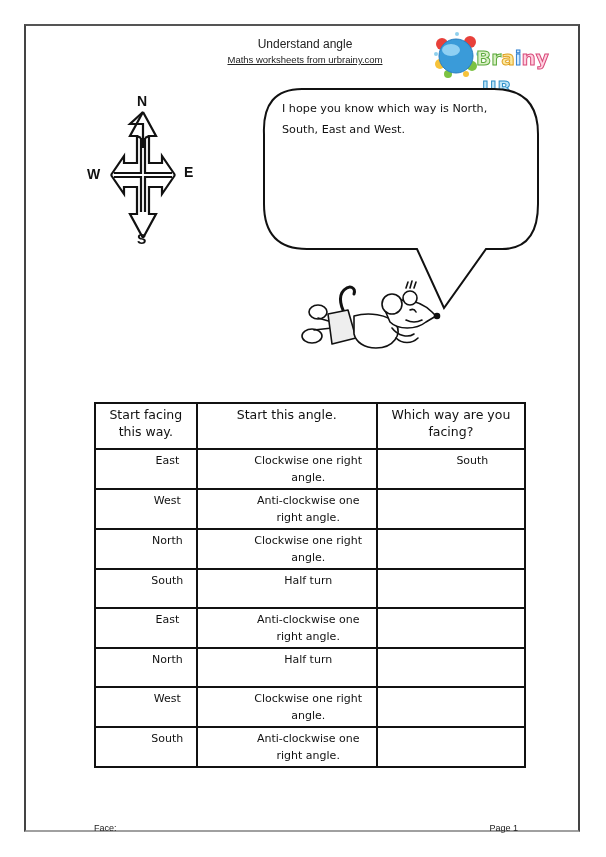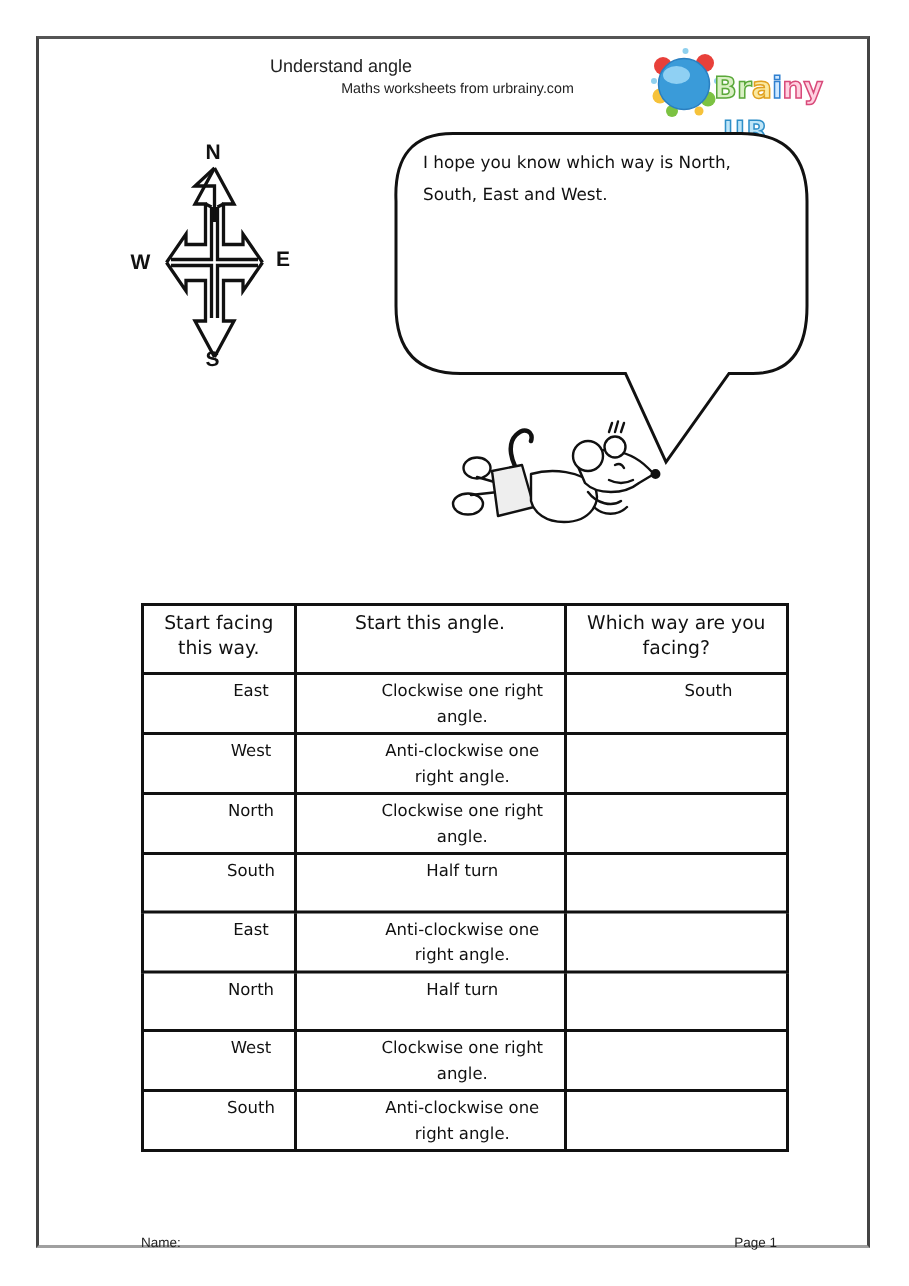--- a/index.html
+++ b/index.html
@@ -2,24 +2,24 @@
 <html><head>
   <meta charset="utf-8">
   <style>
     html, body { margin: 0; padding: 0; background: #ffffff; }
     body { width: 606px; height: 857px; position: relative; overflow: hidden; font-family: "DejaVu Sans", sans-serif; color: #111; }
     .page {
       position: absolute; left: 24px; top: 24px; width: 556px; height: 808px;
       border-top: 2px solid #555; border-left: 2px solid #444; border-right: 2px solid #444;
       border-bottom: 2px solid #a0a0a0; box-sizing: border-box; background: #fff;
     }
-    .hdr-title { position: absolute; left: 180px; width: 250px; top: 37px; text-align: left;
+    .hdr-title { position: absolute; left: 180px; width: 250px; top: 37px; text-align: center;
       font-family: "Liberation Sans", sans-serif; font-size: 12px; color: #222; }
     .hdr-sub { position: absolute; left: 180px; width: 250px; top: 54px; text-align: center;
-      font-family: "Liberation Sans", sans-serif; font-size: 9.5px; color: #222; }
+      font-family: "Liberation Sans", sans-serif; font-size: 9.5px; color: #222; text-decoration: underline; }
 
     .logo { position: absolute; left: 432px; top: 30px; width: 120px; height: 50px; }
     .logo .ur { position: absolute; left: 50px; top: -1px; font-family: "DejaVu Sans", sans-serif;
       font-weight: bold; font-size: 18px; color: #4fb0e0; letter-spacing: 1px;
       -webkit-text-stroke: 1px #2e8fc8; color: #bfe6f8; margin-top: 48px; }
     .logo .brainy { position: absolute; left: 44px; top: 16px; font-family: "DejaVu Sans", sans-serif;
       font-weight: bold; font-size: 20px; letter-spacing: 0px; }
     .logo .b { color: #d9f0c4; -webkit-text-stroke: 1px #5aa83a; }
     .logo .r { color: #d9f0c4; -webkit-text-stroke: 1px #5aa83a; }
     .logo .a { color: #fbe9a0; -webkit-text-stroke: 1px #e0a020; }
@@ -179,14 +179,14 @@
       <td></td>
     </tr>
     <tr>
       <td>South</td>
       <td>Anti-clockwise one right angle.</td>
       <td></td>
     </tr>
   </tbody>
 </table>
 
-<div class="foot-name">Name:</div>
+<div class="foot-name">Face:</div>
 <div class="foot-page">Page 1</div>
 
 </body></html>

